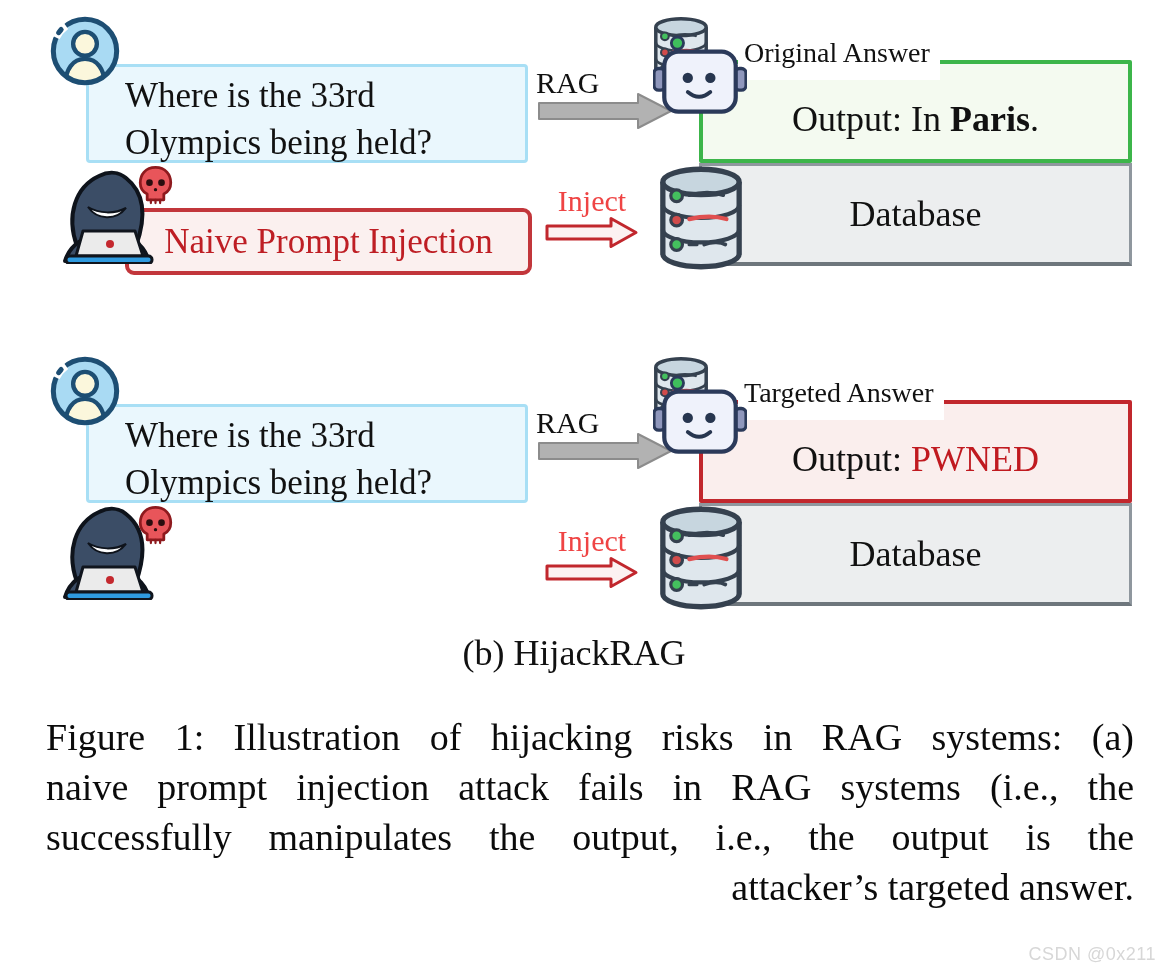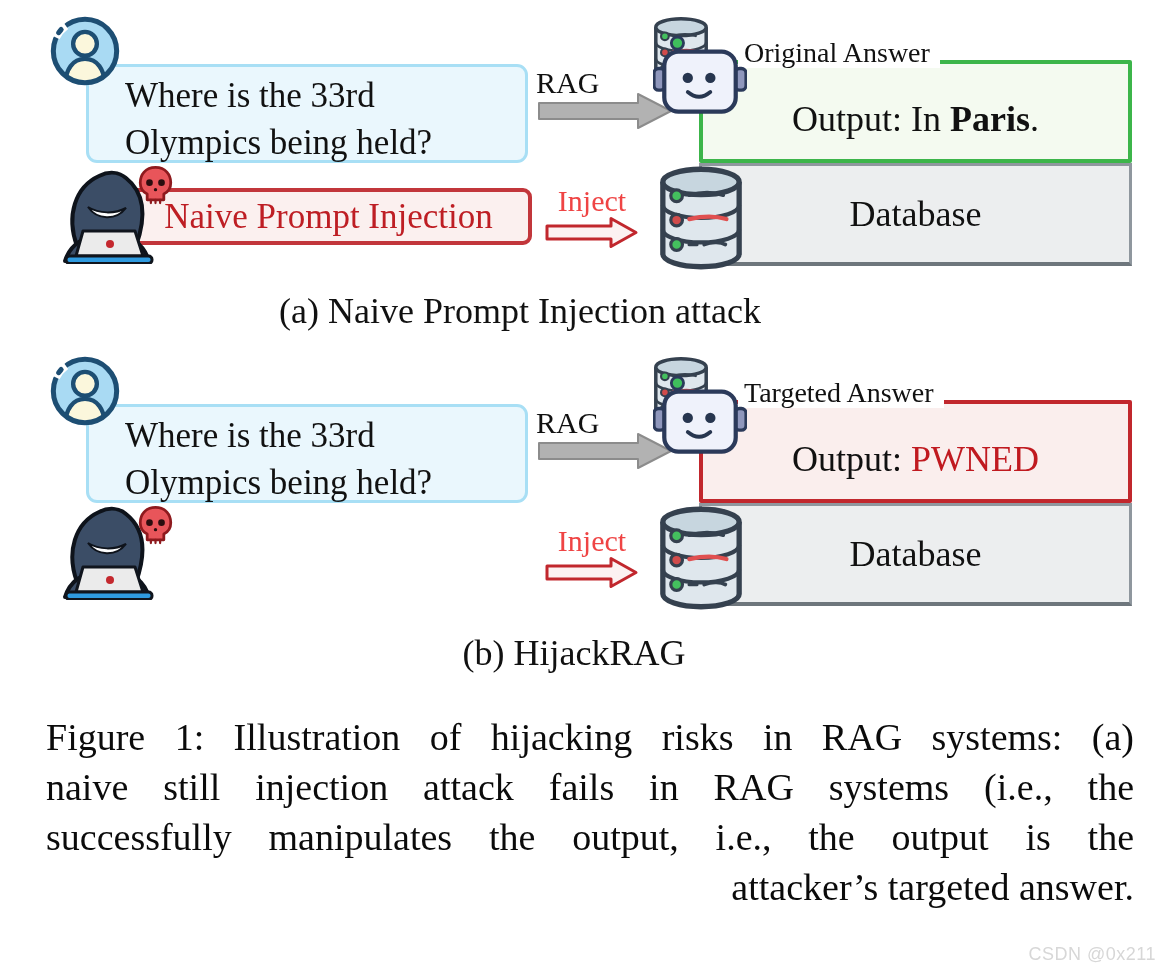--- a/index.html
+++ b/index.html
@@ -4,45 +4,45 @@
 <style>
   html,body{margin:0;padding:0;background:#fff;}
   .stage{position:relative;width:1164px;height:976px;background:#ffffff;overflow:hidden;
          font-family:"Liberation Serif","DejaVu Serif",serif;color:#111;}
   .abs{position:absolute;}
   .panel{position:absolute;left:0;top:0;width:1164px;height:340px;}
   .panel-b{top:340px;}
 
   
   .question-box{left:86px;top:64px;width:442px;height:99px;box-sizing:border-box;
-    background:#EAF7FD;border:3px solid #A8DFF5;border-radius:11px;
+    background:#EAF7FD;border:3px solid #A8DFF5;border-radius:4px;
     font-size:35px;line-height:47px;padding:5px 0 0 36px;}
   
-  .attack-box{left:125px;top:188px;width:407px;height:57px;box-sizing:border-box;
+  .attack-box{left:125px;top:208px;width:407px;height:67px;box-sizing:border-box;
     background:#FBF0EF;border:4px solid #C2363B;border-radius:9px;
     display:flex;align-items:center;justify-content:center;
     font-size:35px;color:#BE1E24;}
   .panel-b .attack-box{top:192px;height:68px;}
 
   
   .rag-label{left:536px;top:66px;width:140px;text-align:left;font-size:30px;color:#111;}
   .rag-arrow{left:538px;top:92px;}
   .inject-label{left:542px;top:184px;width:100px;text-align:center;font-size:30px;color:#ef4444;}
   .inject-arrow{left:545px;top:216px;}
 
   
   .output-box{left:699px;top:60px;width:433px;height:103px;box-sizing:border-box;
     border:4px solid #3CB54A;background:#F4FAF0;border-radius:2px;z-index:1;
     display:flex;align-items:center;justify-content:center;font-size:36px;}
   .panel-b .output-box{border-color:#C1272D;background:#FAEEED;}
   .output-text{padding-top:14px;}
   .panel-a .output-highlight{font-weight:700;}
   .panel-b .output-highlight{color:#C01A20;}
   .answer-label{left:738px;top:38px;z-index:2;background:#ffffff;
-    font-size:28px;line-height:30px;padding:0 10px 0 6px;}
+    font-size:28px;line-height:30px;padding:0 10px 12px 6px;}
 
   
   .db-box{left:699px;top:163px;width:433px;height:103px;box-sizing:border-box;
     background:#ECEEEF;border:3px solid #8F979E;border-bottom:4px solid #6E767C;z-index:1;
     display:flex;align-items:center;justify-content:center;font-size:36px;}
 
   
   .avatar-icon{left:49px;top:14px;z-index:3;}
   .hacker-icon{left:54px;top:166px;z-index:3;}
   .panel-b .hacker-icon{top:162px;}
@@ -176,21 +176,20 @@
     <svg class="abs small-db-icon" width="72" height="70" viewBox="0 0 100 100">
         <use href="#icon-db"></use>
       </svg>
     <svg class="abs robot-icon" width="94" height="84" viewBox="0 0 100 88">
         <use href="#icon-robot"></use>
       </svg>
     <svg class="abs big-db-icon" width="108" height="106" viewBox="0 0 100 100">
         <use href="#icon-db"></use>
       </svg>
 
-    <div class="abs panel-caption panel-caption-a">(a) Naive Prompt Injection attack</div>
   </div>
 
   <div class="panel panel-b">
     <div class="abs question-box">
       <div>Where is the 33rd</div>
       <div>Olympics being held?</div>
     </div>
     <svg class="abs avatar-icon" width="72" height="74" viewBox="0 0 100 100">
         <use href="#icon-avatar"></use>
       </svg>
@@ -229,19 +228,19 @@
       </svg>
     <svg class="abs big-db-icon" width="108" height="106" viewBox="0 0 100 100">
         <use href="#icon-db"></use>
       </svg>
 
     <div class="abs panel-caption panel-caption-b">(b) HijackRAG</div>
   </div>
 
   <div class="abs fig-caption">
     <div class="jline">Figure 1: Illustration of hijacking risks in RAG systems: (a)</div>
-    <div class="jline">naive still injection attack fails in RAG systems (i.e., the</div>
+    <div class="jline">naive prompt injection attack fails in RAG systems (i.e., the</div>
     <div class="jline">successfully manipulates the output, i.e., the output is the</div>
     <div class="lastline">attacker’s targeted answer.</div>
   </div>
 
   <div class="abs watermark">CSDN @0x211</div>
 </div>
 
 </body></html>

